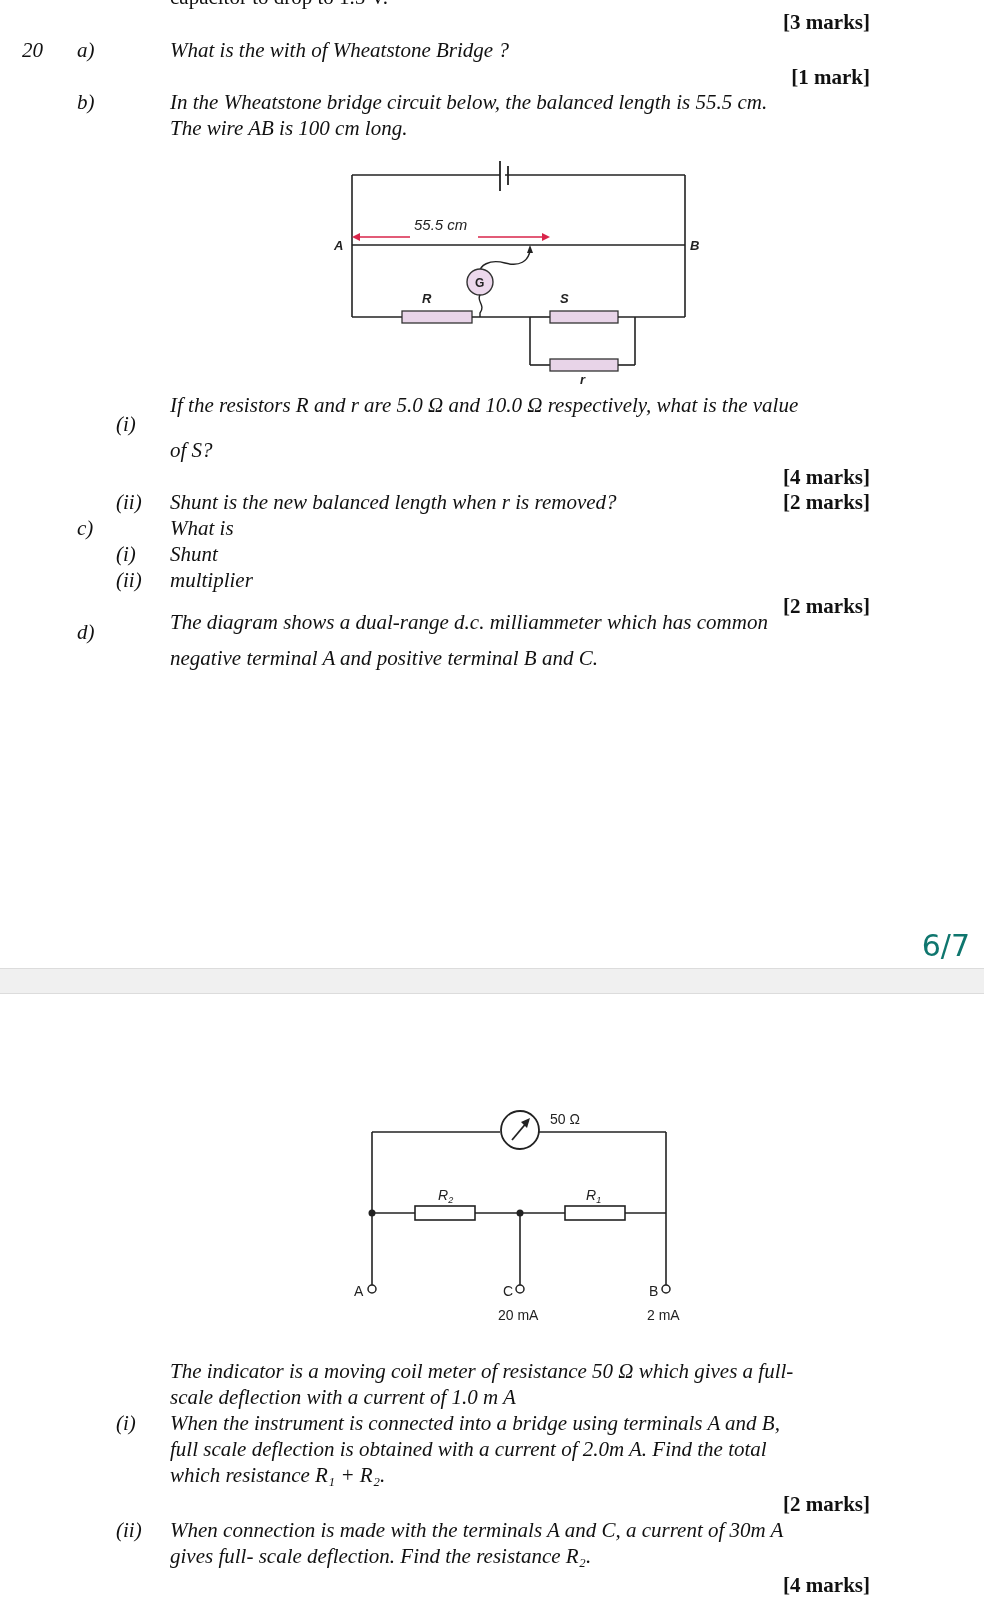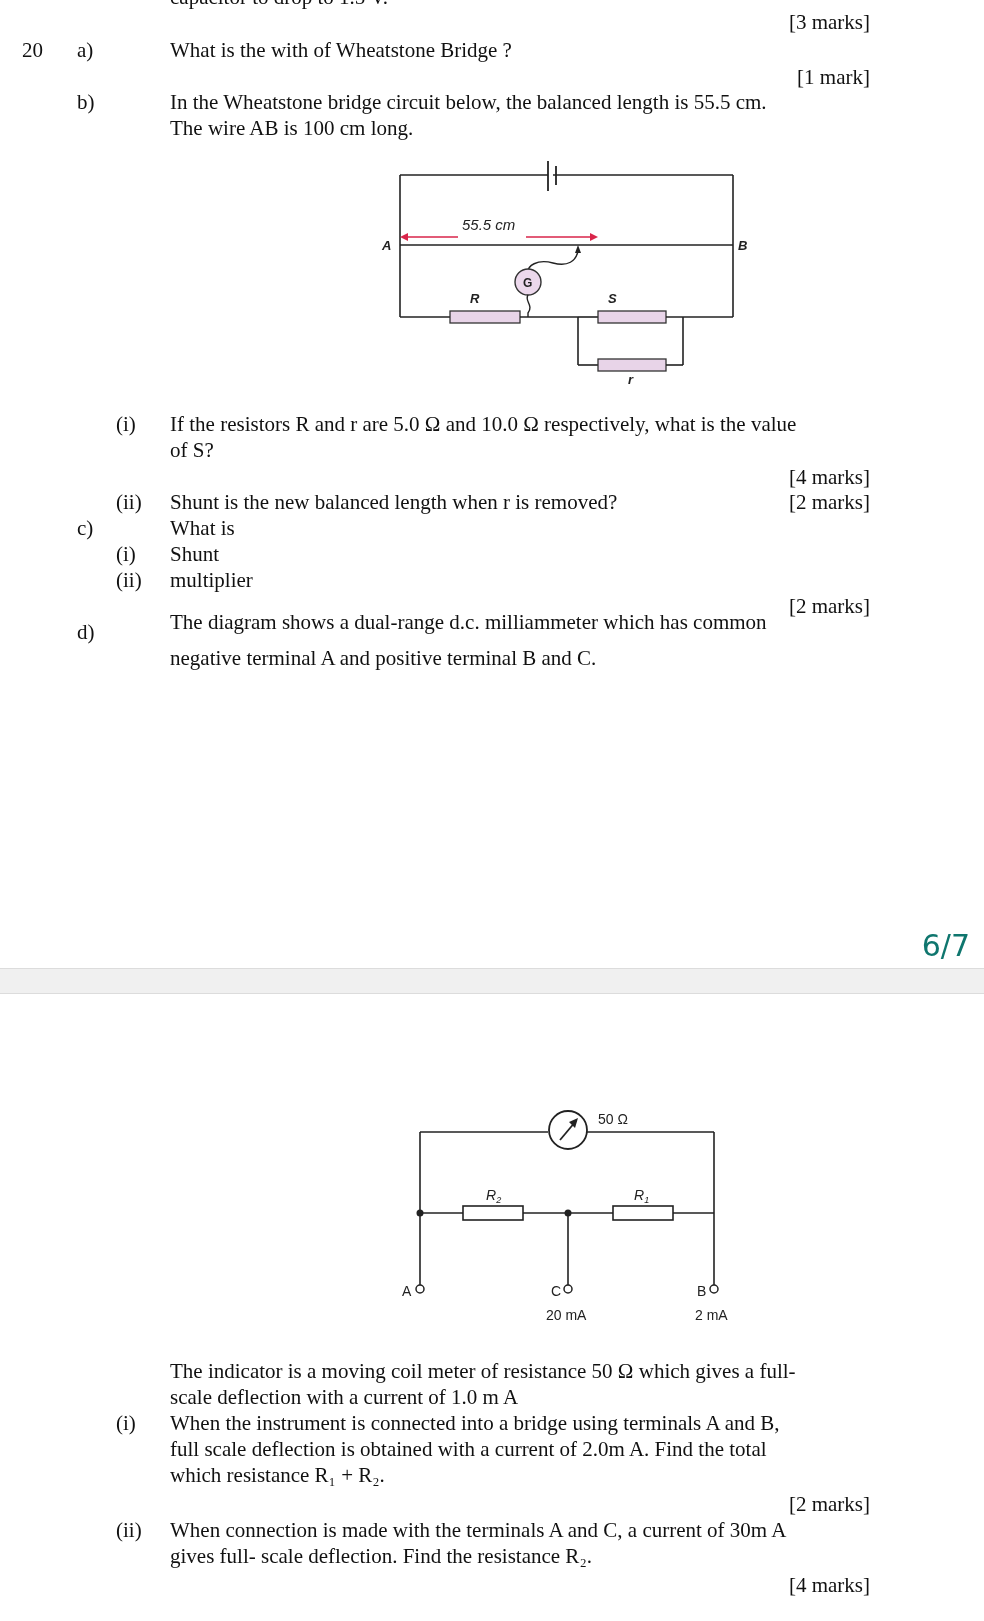--- a/index.html
+++ b/index.html
@@ -1,25 +1,25 @@
 <!DOCTYPE html>
 <html><head>
 <meta charset="utf-8">
 <style>
   html, body { margin: 0; padding: 0; background: #ffffff; }
   body { width: 984px; height: 1621px; position: relative; overflow: hidden;
          font-family: "Liberation Serif", "DejaVu Serif", serif; color: #111; }
-  .t { position: absolute; font-size: 21px; line-height: 26px; white-space: nowrap; }
-  .marks { position: absolute; right: 114px; font-size: 21px; line-height: 26px; text-align: right; white-space: nowrap; }
+  .t { position: absolute; font-size: 21px; line-height: 26px; white-space: nowrap; font-style: italic; }
+  .marks { position: absolute; right: 114px; font-size: 21px; line-height: 26px; text-align: right; white-space: nowrap; font-weight: bold; }
   .cut { position: absolute; left: 170px; top: -16px; font-size: 21px; line-height: 26px; }
   .page-sep { position: absolute; left: 0; top: 968px; width: 984px; height: 24px;
               background: #f0f0f0; border-top: 1px solid #dcdcdc; border-bottom: 1px solid #dcdcdc; }
   .page-num { position: absolute; right: 14px; top: 928px; font-family: "DejaVu Sans", sans-serif;
               font-size: 30px; color: #0f766e; }
-  .fig { position: absolute; margin-left: 48px; }
+  .fig { position: absolute; }
   .fig svg text { font-family: "Liberation Sans", "DejaVu Sans", sans-serif; }
 </style>
 </head>
 <body>
 
 <div class="cut">capacitor to drop to 1.5 V.</div>
 <div class="marks" style="top:9px">[3 marks]</div>
 
 <div class="t" style="left:22px; top:37px">20</div>
 <div class="t" style="left:77px; top:37px">a)</div>
@@ -70,21 +70,21 @@
     <line x1="200" y1="162" x2="200" y2="210" stroke="#222" stroke-width="1.6"></line>
     <line x1="305" y1="162" x2="305" y2="210" stroke="#222" stroke-width="1.6"></line>
     <line x1="200" y1="210" x2="220" y2="210" stroke="#222" stroke-width="1.6"></line>
     <rect x="220" y="204" width="68" height="12" fill="#e8d4e8" stroke="#333" stroke-width="1.3"></rect>
     <line x1="288" y1="210" x2="305" y2="210" stroke="#222" stroke-width="1.6"></line>
     <text x="250" y="229" font-size="13" font-style="italic" font-weight="bold" fill="#222">r</text>
   </svg>
 </div>
 
 <div class="t" style="left:116px; top:411px">(i)</div>
-<div class="t" style="left:170px; top:411px">If the resistors R and r are 5.0 Ω and 10.0 Ω respectively, what is the value</div>
+<div class="t" style="left:170px; top:392px">If the resistors R and r are 5.0 Ω and 10.0 Ω respectively, what is the value</div>
 <div class="t" style="left:170px; top:437px">of S?</div>
 <div class="marks" style="top:464px">[4 marks]</div>
 
 <div class="t" style="left:116px; top:489px">(ii)</div>
 <div class="t" style="left:170px; top:489px">Shunt is the new balanced length when r is removed?</div>
 <div class="marks" style="top:489px">[2 marks]</div>
 
 <div class="t" style="left:77px; top:515px">c)</div>
 <div class="t" style="left:170px; top:515px">What is</div>
 <div class="t" style="left:116px; top:541px">(i)</div>

